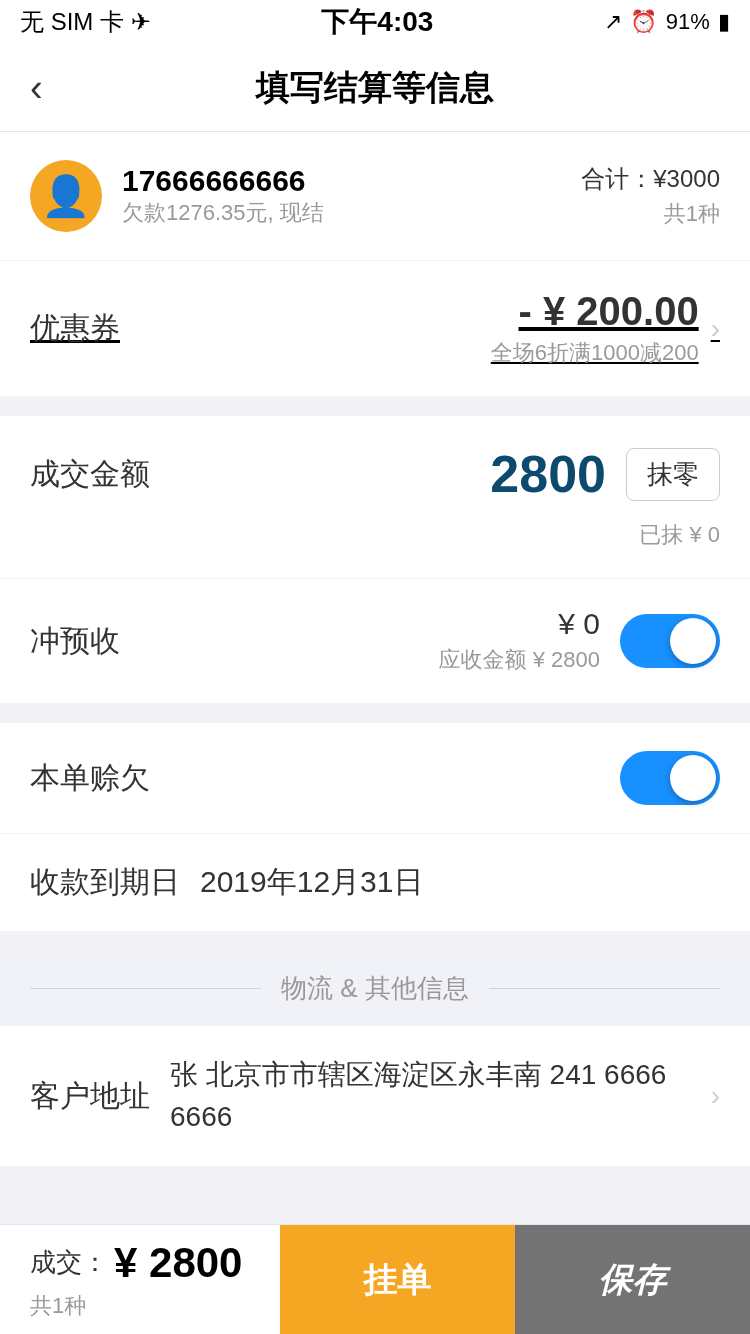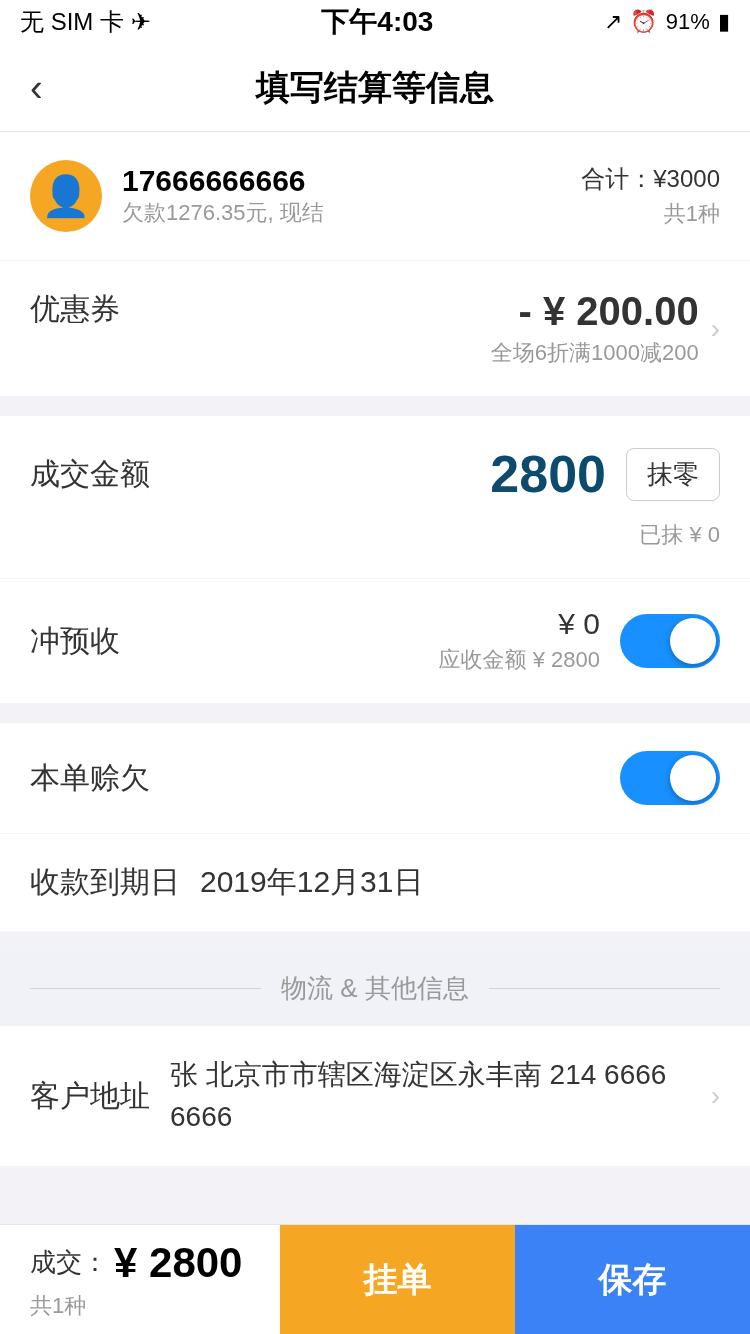--- a/index.html
+++ b/index.html
@@ -106,23 +106,24 @@
     .user-info-right .total-count {
       font-size: 22px;
       color: #999;
       margin-top: 4px;
     }
 
     
     .coupon-row {
       background: #fff;
       display: flex;
-      align-items: flex-start;
-      justify-content: space-between;
-      padding: 28px 30px;
+      align-items: center;
+      justify-content: space-between;
+      padding: 28px 30px;
+      text-decoration: underline;
     }
     .coupon-label {
       font-size: 30px;
       color: #333;
     }
     .coupon-right {
       display: flex;
       align-items: center;
       gap: 12px;
     }
@@ -366,21 +367,22 @@
       justify-content: center;
       font-size: 34px;
       font-weight: 600;
       color: #fff;
       cursor: pointer;
     }
     .footer-btn-hold {
       background: #f5a623;
     }
     .footer-btn-save {
-      background: #3b82f6;
+      background: #737373;
+      font-style: italic;
     }
 
     .main-content {
       padding-bottom: 110px;
     }
   </style>
 </head>
 <body>
 
 <div class="status-bar">
@@ -475,21 +477,21 @@
   <div class="section-gap"></div>
 
   <div class="logistics-divider">
     <div class="divider-line"></div>
     <span class="divider-text">物流 &amp; 其他信息</span>
     <div class="divider-line"></div>
   </div>
 
   <div class="address-section">
     <span class="address-label">客户地址</span>
-    <span class="address-value">张 北京市市辖区海淀区永丰南 214 6666 6666</span>
+    <span class="address-value">张 北京市市辖区海淀区永丰南 241 6666 6666</span>
     <span class="chevron-right">›</span>
   </div>
 
   <div class="bottom-gray"></div>
 
 </div>
 
 <div class="footer">
   <div class="footer-info">
     <div class="footer-deal">

